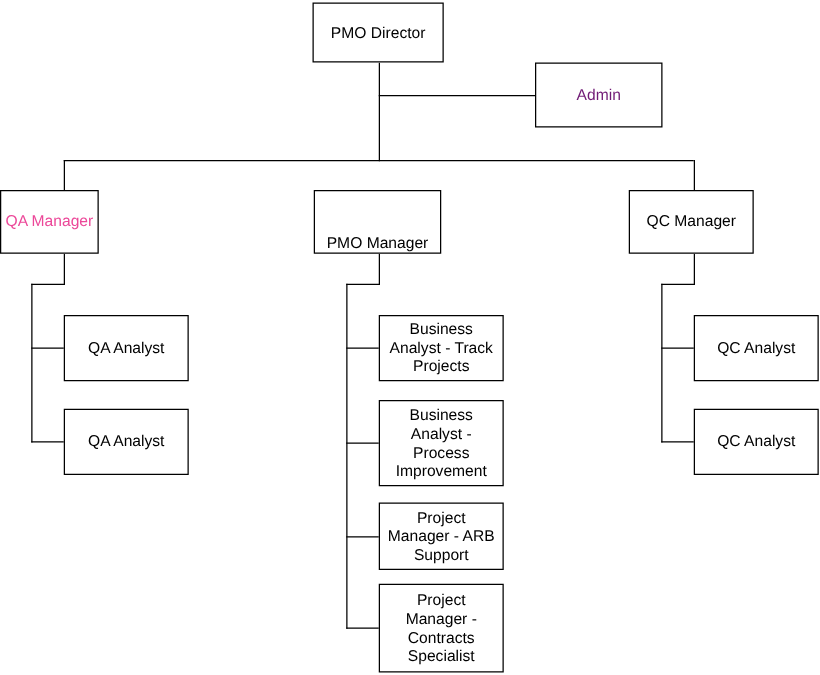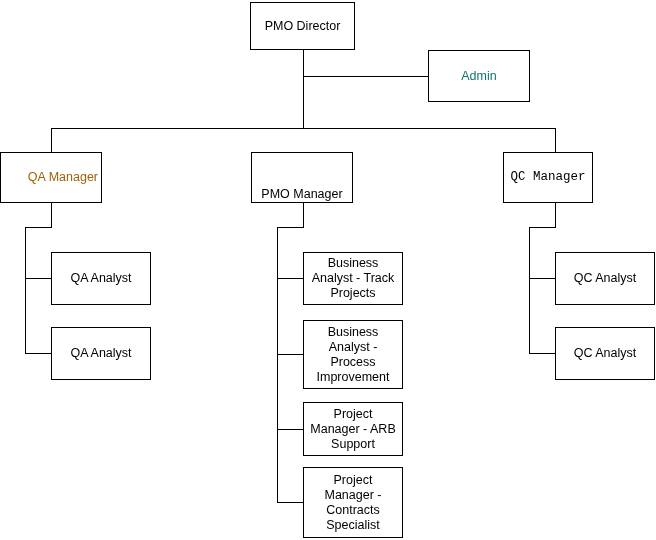--- a/index.html
+++ b/index.html
@@ -71,30 +71,30 @@
       <div class="conn v" style="left: 555px; top: 203px; height: 25px; background: rgb(0, 0, 0);"></div>
       <div class="conn h" style="left: 529px; top: 227px; width: 27px; background: rgb(0, 0, 0);"></div>
       <div class="conn v" style="left: 529px; top: 227px; height: 127px; background: rgb(0, 0, 0);"></div>
       <div class="conn h" style="left: 529px; top: 278px; width: 27px; background: rgb(0, 0, 0);"></div>
       <div class="conn h" style="left: 529px; top: 353px; width: 27px; background: rgb(0, 0, 0);"></div>
     </div>
   <div id="node-layer">
       <div class="node" style="left: 250px; top: 2px; width: 105px; height: 48px; border-color: rgb(0, 0, 0); color: rgb(0, 0, 0);">
         <span class="node-label">PMO Director</span>
       </div>
-      <div class="node" style="left: 428px; top: 50px; width: 102px; height: 52px; border-color: rgb(0, 0, 0); color: #0f766e;">
+      <div class="node" style="left: 428px; top: 50px; width: 102px; height: 52px; border-color: rgb(0, 0, 0); color: #701a75;">
         <span class="node-label">Admin</span>
       </div>
-      <div class="node" style="left: 0px; top: 152px; width: 102px; height: 51px; border-color: rgb(0, 0, 0); color: #a16207; justify-content: flex-end;">
+      <div class="node" style="left: 0px; top: 152px; width: 79px; height: 51px; border-color: rgb(0, 0, 0); color: #ec4899;">
         <span class="node-label">QA Manager</span>
       </div>
       <div class="node" style="left: 251px; top: 152px; width: 102px; height: 51px; border-color: rgb(0, 0, 0); color: rgb(0, 0, 0); align-items: flex-end;">
         <span class="node-label">PMO Manager</span>
       </div>
-      <div class="node" style="left: 503px; top: 152px; width: 90px; height: 51px; border-color: rgb(0, 0, 0); color: rgb(0, 0, 0); font-family: Liberation Mono, monospace;">
+      <div class="node" style="left: 503px; top: 152px; width: 100px; height: 51px; border-color: rgb(0, 0, 0); color: rgb(0, 0, 0);">
         <span class="node-label">QC Manager</span>
       </div>
       <div class="node" style="left: 51px; top: 252px; width: 100px; height: 53px; border-color: rgb(0, 0, 0); color: rgb(0, 0, 0);">
         <span class="node-label">QA Analyst</span>
       </div>
       <div class="node" style="left: 51px; top: 327px; width: 100px; height: 53px; border-color: rgb(0, 0, 0); color: rgb(0, 0, 0);">
         <span class="node-label">QA Analyst</span>
       </div>
       <div class="node" style="left: 303px; top: 252px; width: 100px; height: 53px; border-color: rgb(0, 0, 0); color: rgb(0, 0, 0);">
         <span class="node-label">Business

